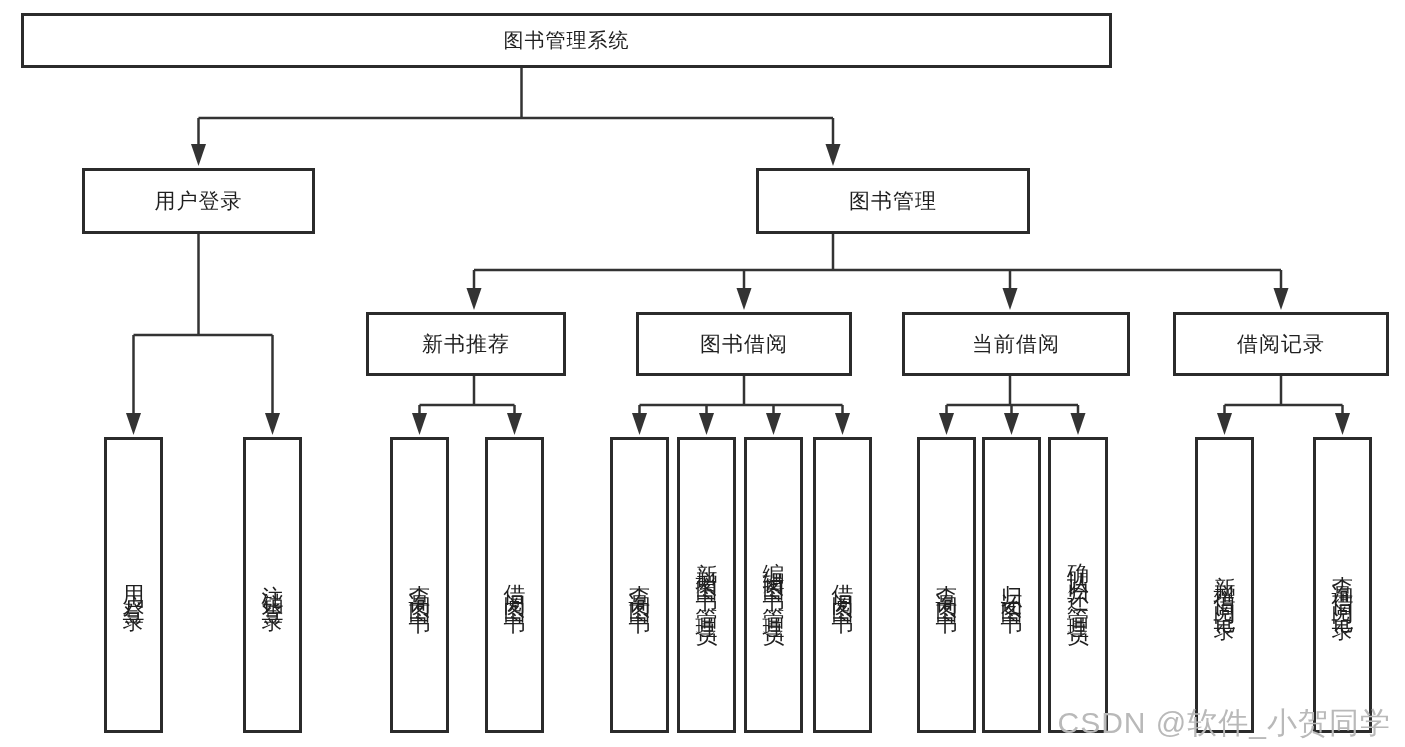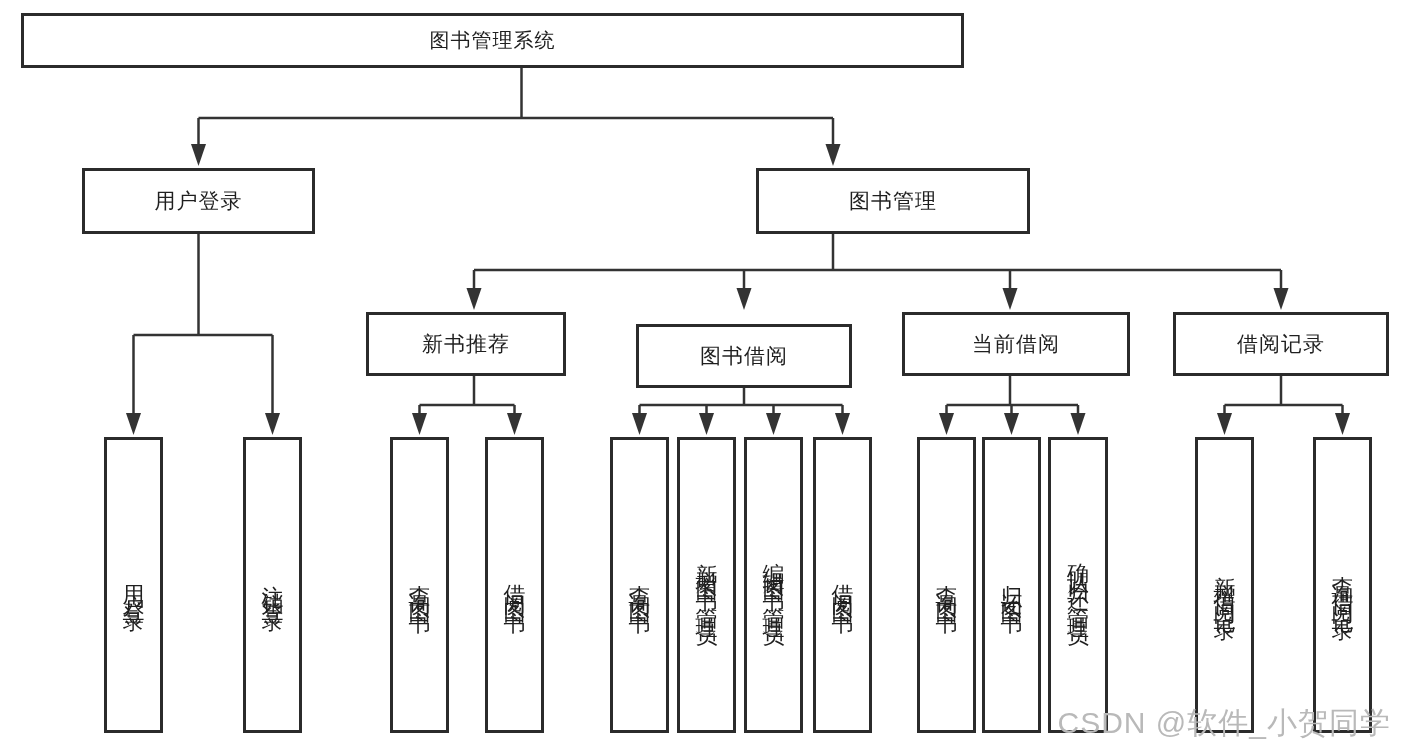--- a/index.html
+++ b/index.html
@@ -142,35 +142,35 @@
     <g>
       <line x1="1281" y1="376" x2="1281" y2="405"></line>
       <line x1="1224.5" y1="405" x2="1342.5" y2="405"></line>
       <line x1="1224.5" y1="405" x2="1224.5" y2="415"></line>
       <line x1="1342.5" y1="405" x2="1342.5" y2="415"></line>
       <polygon points="1217,413 1232,413 1224.5,435"></polygon>
       <polygon points="1335,413 1350,413 1342.5,435"></polygon>
     </g>
   </svg>
 
-  <div class="box h root" style="left:21px;top:13px;width:943px;height:55px">
+  <div class="box h root" style="left:21px;top:13px;width:1091px;height:55px">
     <span class="lbl">图书管理系统</span>
   </div>
 
   <div class="box h" style="left:82px;top:168px;width:233px;height:66px">
     <span class="lbl">用户登录</span>
   </div>
   <div class="box h" style="left:756px;top:168px;width:274px;height:66px">
     <span class="lbl">图书管理</span>
   </div>
 
   <div class="box h" style="left:366px;top:312px;width:200px;height:64px">
     <span class="lbl">新书推荐</span>
   </div>
-  <div class="box h" style="left:636px;top:324px;width:216px;height:64px">
+  <div class="box h" style="left:636px;top:312px;width:216px;height:64px">
     <span class="lbl">图书借阅</span>
   </div>
   <div class="box h" style="left:902px;top:312px;width:228px;height:64px">
     <span class="lbl">当前借阅</span>
   </div>
   <div class="box h" style="left:1173px;top:312px;width:216px;height:64px">
     <span class="lbl">借阅记录</span>
   </div>
 
   <div class="box v" style="left:104px;top:437px;width:59px;height:296px">

